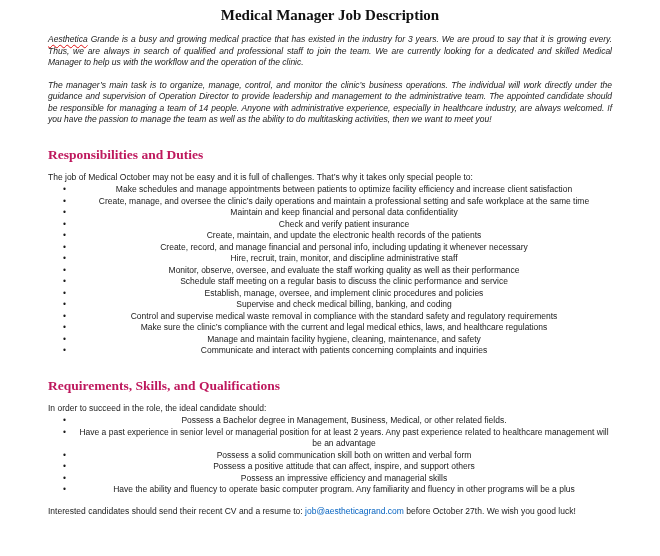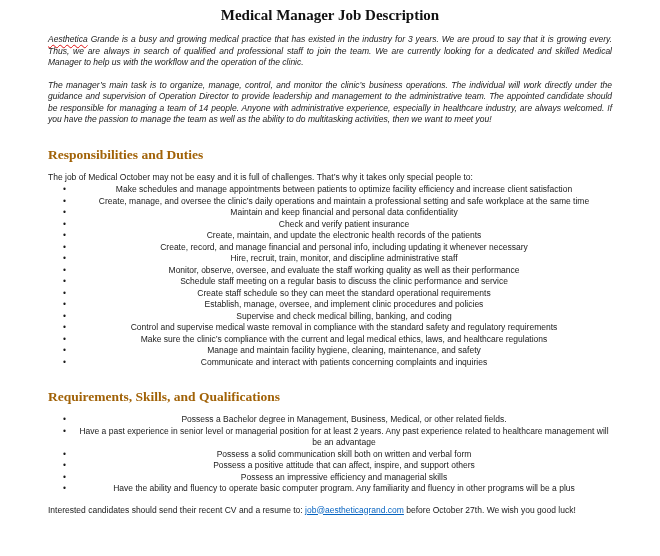--- a/index.html
+++ b/index.html
@@ -36,21 +36,21 @@
     text-align: justify;
     margin: 0 0 11px 0;
     font-style: italic;
   }
   .section-heading {
     font-family: "Liberation Serif", serif;
     font-weight: bold;
     font-size: 13.5px;
     line-height: 17px;
     margin: 20px 0 9px 0;
-    color: #a16207;
+    color: #be185d;
   }
   .list-intro {
     font-size: 8.5px;
     line-height: 11.5px;
     margin: 0 0 1px 0;
   }
   ul.bullet-list {
     margin: 0;
     padding: 0 0 0 28px;
     list-style: none;
@@ -75,21 +75,20 @@
     line-height: 11.5px;
     margin: 10px 0 0 0;
   }
   .misspell {
     text-decoration-line: underline;
     text-decoration-style: wavy;
     text-decoration-thickness: 1px;
     text-underline-offset: 2px;
   }
   a.email-link {
-    text-decoration: underline;
     cursor: pointer;
     margin-top: 26px;
   }
 </style>
 </head>
 <body style="color: rgb(26, 26, 26);">
 
 <div class="page">
 
   <h1 class="doc-title">Medical Manager Job Description</h1>
@@ -104,32 +103,32 @@
     <ul class="bullet-list">
         <li>Make schedules and manage appointments between patients to optimize facility efficiency and increase client satisfaction</li>
         <li>Create, manage, and oversee the clinic’s daily operations and maintain a professional setting and safe workplace at the same time</li>
         <li>Maintain and keep financial and personal data confidentiality</li>
         <li>Check and verify patient insurance</li>
         <li>Create, maintain, and update the electronic health records of the patients</li>
         <li>Create, record, and manage financial and personal info, including updating it whenever necessary</li>
         <li>Hire, recruit, train, monitor, and discipline administrative staff</li>
         <li>Monitor, observe, oversee, and evaluate the staff working quality as well as their performance</li>
         <li>Schedule staff meeting on a regular basis to discuss the clinic performance and service</li>
-        <li>Create staff schedule so they can meet the standard operational requirements</li>
         <li>Establish, manage, oversee, and implement clinic procedures and policies</li>
         <li>Supervise and check medical billing, banking, and coding</li>
         <li>Control and supervise medical waste removal in compliance with the standard safety and regulatory requirements</li>
         <li>Make sure the clinic’s compliance with the current and legal medical ethics, laws, and healthcare regulations</li>
         <li>Manage and maintain facility hygiene, cleaning, maintenance, and safety</li>
         <li>Communicate and interact with patients concerning complaints and inquiries</li>
       </ul>
   </div>
 
   <div class="section">
     <h2 class="section-heading">Requirements, Skills, and Qualifications</h2>
+    <p class="list-intro">In order to succeed in the role, the ideal candidate should:</p>
     <ul class="bullet-list">
         <li>Possess a Bachelor degree in Management, Business, Medical, or other related fields.</li>
         <li>Have a past experience in senior level or managerial position for at least 2 years. Any past experience related to healthcare management will be an advantage</li>
         <li>Possess a solid communication skill both on written and verbal form</li>
         <li>Possess a positive attitude that can affect, inspire, and support others</li>
         <li>Possess an impressive efficiency and managerial skills</li>
         <li>Have the ability and fluency to operate basic computer program. Any familiarity and fluency in other programs will be a plus</li>
       </ul>
   </div>
 

